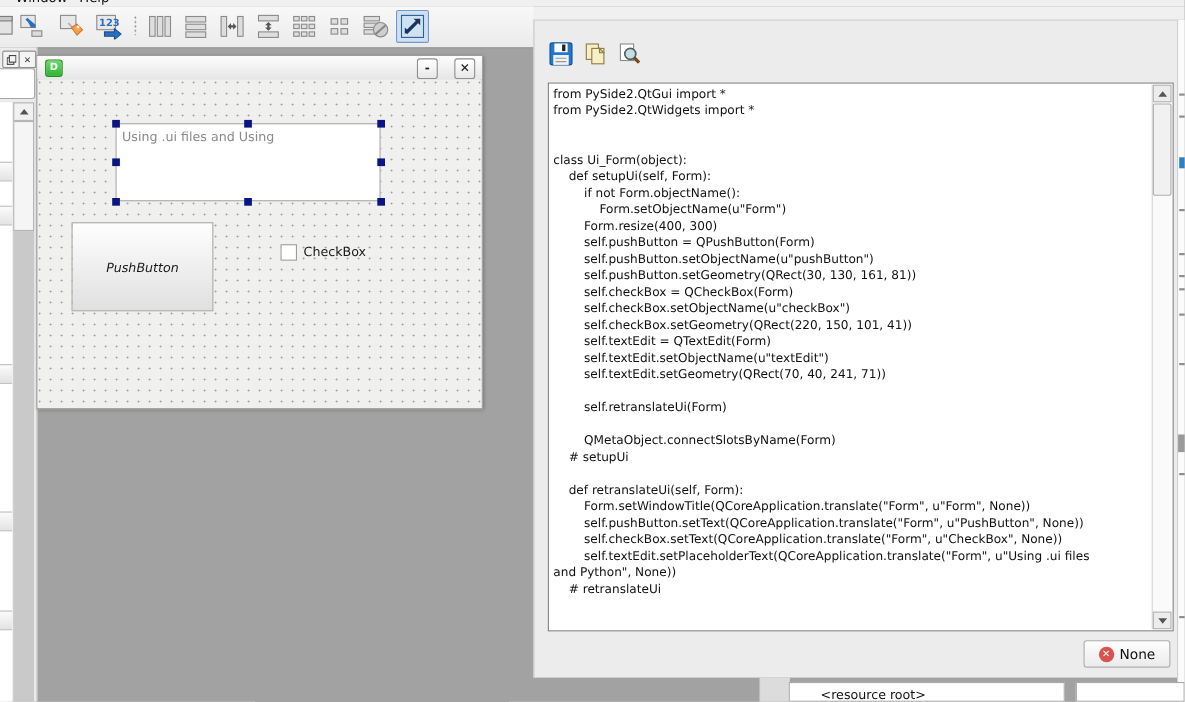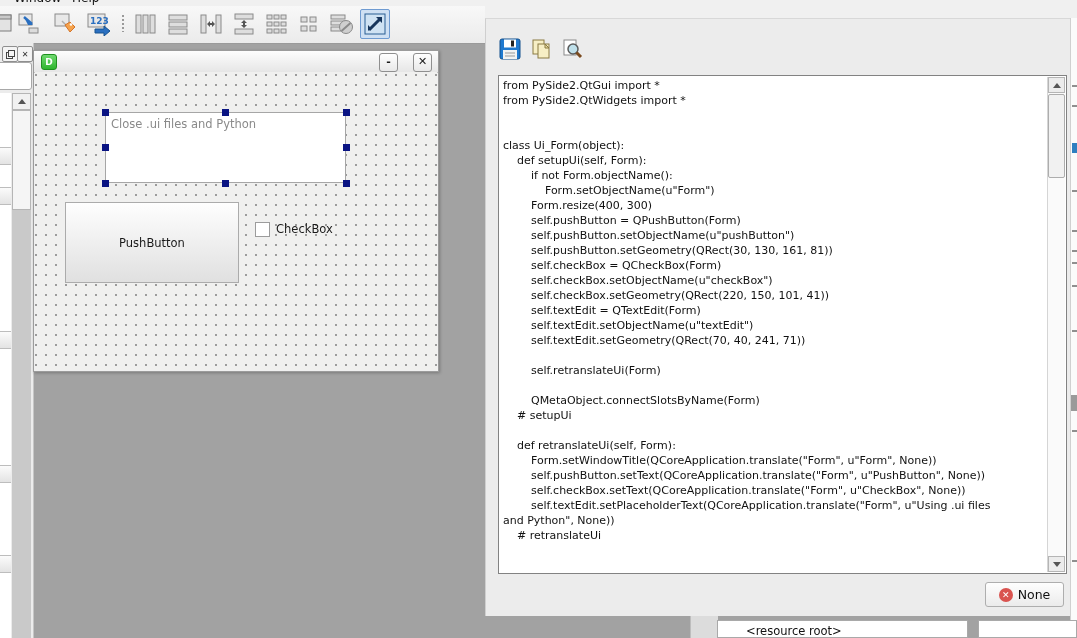--- a/index.html
+++ b/index.html
@@ -52,23 +52,23 @@
     font-size:9px;font-weight:bold;text-align:center;line-height:14px;}
   .winbtn{position:absolute;top:2px;width:17px;height:17px;border:1px solid #8f8f8f;border-radius:3px;
     background:linear-gradient(#ffffff,#e8e8e8);text-align:center;font-weight:bold;}
   .canvas{position:absolute;left:1px;top:21px;width:402px;height:298px;background:#f0f0ef;
     background-image:radial-gradient(circle,#9c9c9c 0.8px,transparent 1px);
     background-size:10px 10px;background-position:6px 8px;}
   .textedit{position:absolute;left:70px;top:40px;width:241px;height:71px;background:#fff;
     border:1px solid #a6a6a6;box-sizing:border-box;}
   .placeholder{position:absolute;left:5px;top:4px;color:#8a8a8a;font-size:11.5px;}
   .handle{position:absolute;width:7px;height:7px;background:#0a1483;}
-  .pushbtn{position:absolute;left:30px;top:130px;width:174px;height:81px;
+  .pushbtn{position:absolute;left:30px;top:130px;width:129px;height:81px;
     background:linear-gradient(#fefefe,#e9e9e9 70%,#e0e0e0);border:1px solid #ababab;box-sizing:border-box;
-    display:flex;align-items:center;justify-content:center;font-size:11.5px;}
+    display:flex;align-items:center;justify-content:center;font-size:11.5px;font-style:italic;}
   .checkbox{position:absolute;left:220px;top:150px;width:101px;height:41px;display:flex;}
   .cb-box{width:13px;height:13px;background:#fff;border:1px solid #9c9c9c;margin-right:6px;}
   .cb-label{font-size:11.5px;}
 
   
   .dialog{left:485px;top:18px;width:585px;height:598px;background:#ececec;
     border-left:1px solid #cfcfcf;border-top:1px solid #d8d8d8;box-sizing:border-box;}
   .dlg-toolbar{position:absolute;left:12px;top:18px;height:26px;display:flex;gap:7px;}
   .dicon{width:24px;height:24px;display:flex;align-items:center;justify-content:center;}
   .codearea{position:absolute;left:12px;top:56px;width:569px;height:499px;background:#fff;
@@ -251,21 +251,21 @@
 
 <div class="abs formwin">
   <div class="ftitle">
     <div class="appicon">D</div>
     <div class="winbtn" style="right:40px;font-size:11px;line-height:15px;">-</div>
     <div class="winbtn" style="right:6px;font-size:11px;line-height:16px;">✕</div>
   </div>
   <div class="canvas">
 
     <div class="textedit">
-      <div class="placeholder">Close .ui files and Python</div>
+      <div class="placeholder">Using .ui files and Using</div>
     </div>
 
     <div class="handle" style="left:67px;top:37px;"></div>
     <div class="handle" style="left:187px;top:37px;"></div>
     <div class="handle" style="left:308px;top:37px;"></div>
     <div class="handle" style="left:67px;top:72px;"></div>
     <div class="handle" style="left:308px;top:72px;"></div>
     <div class="handle" style="left:67px;top:108px;"></div>
     <div class="handle" style="left:187px;top:108px;"></div>
     <div class="handle" style="left:308px;top:108px;"></div>

